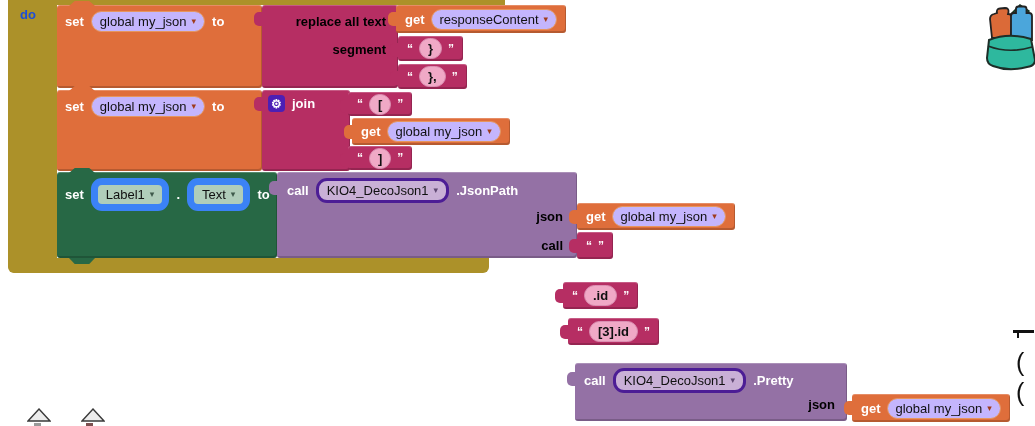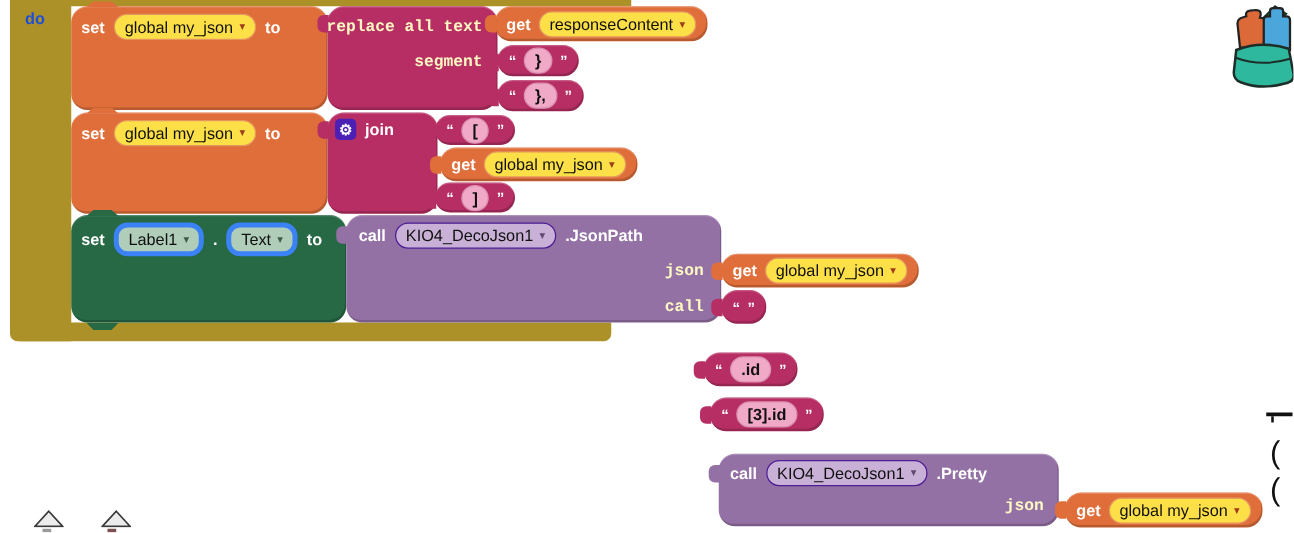--- a/index.html
+++ b/index.html
@@ -2,21 +2,21 @@
 <html><head>
 <meta charset="utf-8">
 <style>
   html,body{margin:0;padding:0;background:#fff;}
   #workspace{
     position:relative;width:1035px;height:426px;background:#fff;
     font-family:"Liberation Sans",sans-serif;overflow:hidden;
   }
   .blk{
     position:absolute;box-sizing:border-box;color:#fff;font-size:13px;font-weight:600;
-    border-radius:13px;
+    border-radius:3px;
     box-shadow: inset 0 1px 0 rgba(255,255,255,.22), inset -1px -2px 0 rgba(0,0,0,.18);
   }
   .stmt{z-index:2;}
   .vb{
     z-index:3;display:inline-flex;align-items:center;gap:6px;
     padding:0 9px;height:27px;white-space:nowrap;
   }
   .vb::before{
     content:"";position:absolute;left:-8px;top:7px;width:9px;height:14px;
     background-color:inherit;border-radius:5px 0 0 5px;
@@ -24,35 +24,35 @@
   .vb.bigplug::before{top:9px;}
   .row{display:flex;align-items:center;gap:7px;padding:6px 8px;}
   .ntop{position:absolute;top:-4px;left:12px;width:26px;height:5px;background-color:inherit;
     clip-path:polygon(0 100%,22% 0,78% 0,100% 100%);}
   .nbot{position:absolute;bottom:-6px;left:12px;width:26px;height:6px;background-color:inherit;
     clip-path:polygon(0 0,22% 100%,78% 100%,100% 0);}
   .field{
     display:inline-flex;align-items:center;gap:5px;border-radius:11px;padding:1px 8px;
     font-weight:400;color:#101010;line-height:17px;font-size:13px;white-space:nowrap;
   }
-  .f-or{background:#fde047;border:1px solid #E5965F;}
-  .f-gr{background:#B0CDBA;border:4px solid #3b82f6;}
-  .f-pu{background:#C9B0D6;border:1px solid #4c1d95;}
+  .f-or{background:#c4b5fd;border:1px solid #E5965F;}
+  .f-gr{background:#B0CDBA;border:7px solid #3b82f6;}
+  .f-pu{background:#C9B0D6;border:3px solid #4c1d95;}
   .f-pk{background:#F0A9C6;border:1px solid #DB8FB2;font-weight:600;}
   .arr{font-size:9px;line-height:1;}
   .f-or .arr{color:#9E3B1B;}
   .f-gr .arr{color:#3F5A4B;}
   .f-pu .arr{color:#5F4872;}
   .q{font-size:12px;font-weight:700;color:#fff;}
   .gear{
     width:17px;height:17px;border-radius:4px;display:flex;align-items:center;
     justify-content:center;font-size:12px;color:#fff;flex:0 0 auto;
   }
   .olive{position:absolute;z-index:1;}
-  .rlabel{position:absolute;right:12px;font-weight:600;color:#fef9c3;font-family:Liberation Mono, monospace;}
+  .rlabel{position:absolute;right:12px;font-weight:600;color:#000000;}
   .frag{position:absolute;color:#111;font-size:25px;font-weight:400;z-index:0;line-height:1;}
   .mark{position:absolute;}
 </style>
 </head>
 <body>
 
 <div id="workspace">
 
   <div class="olive" style="left: 8px; top: 0px; width: 497px; height: 5px; background-color: rgb(172, 145, 41);"></div>
   <div class="olive" style="left: 8px; top: 0px; width: 49px; height: 273px; border-radius: 0px 0px 0px 8px; background-color: rgb(172, 145, 41);"></div>

